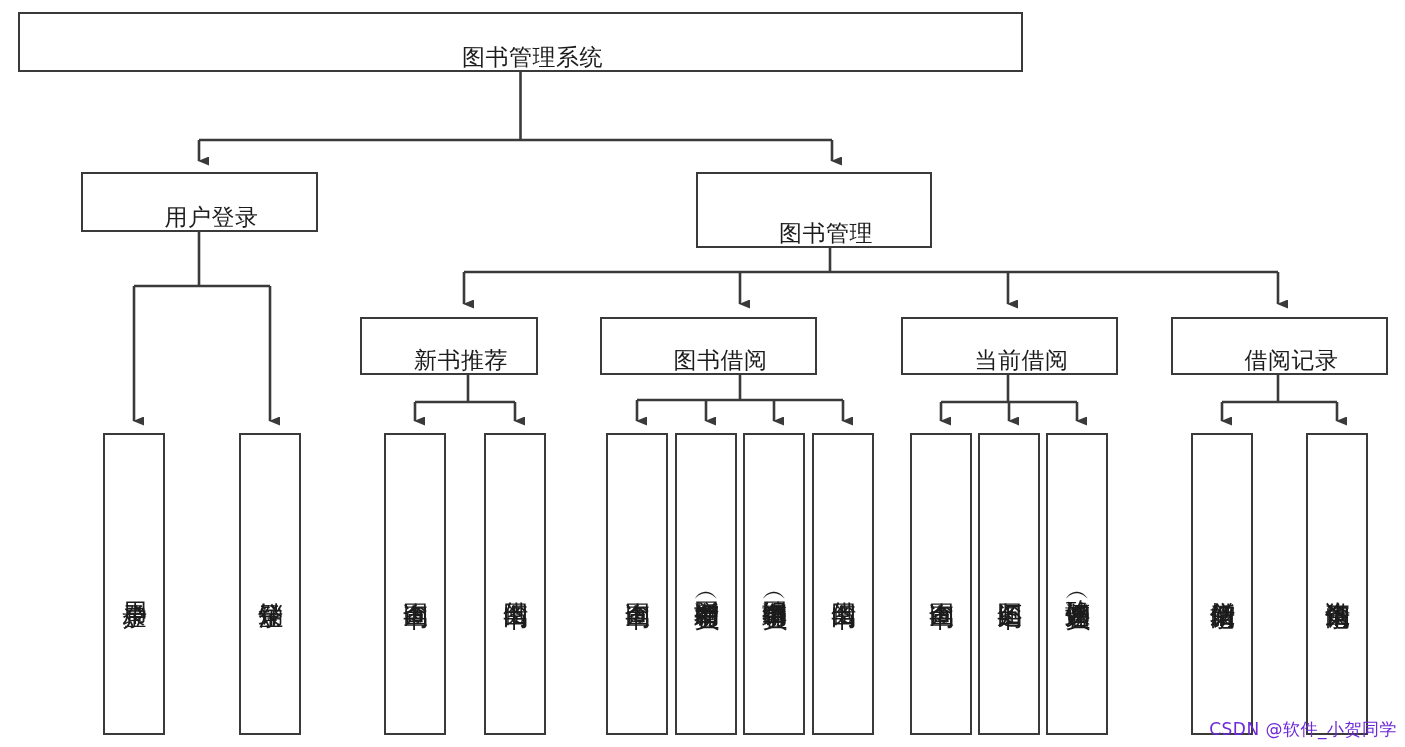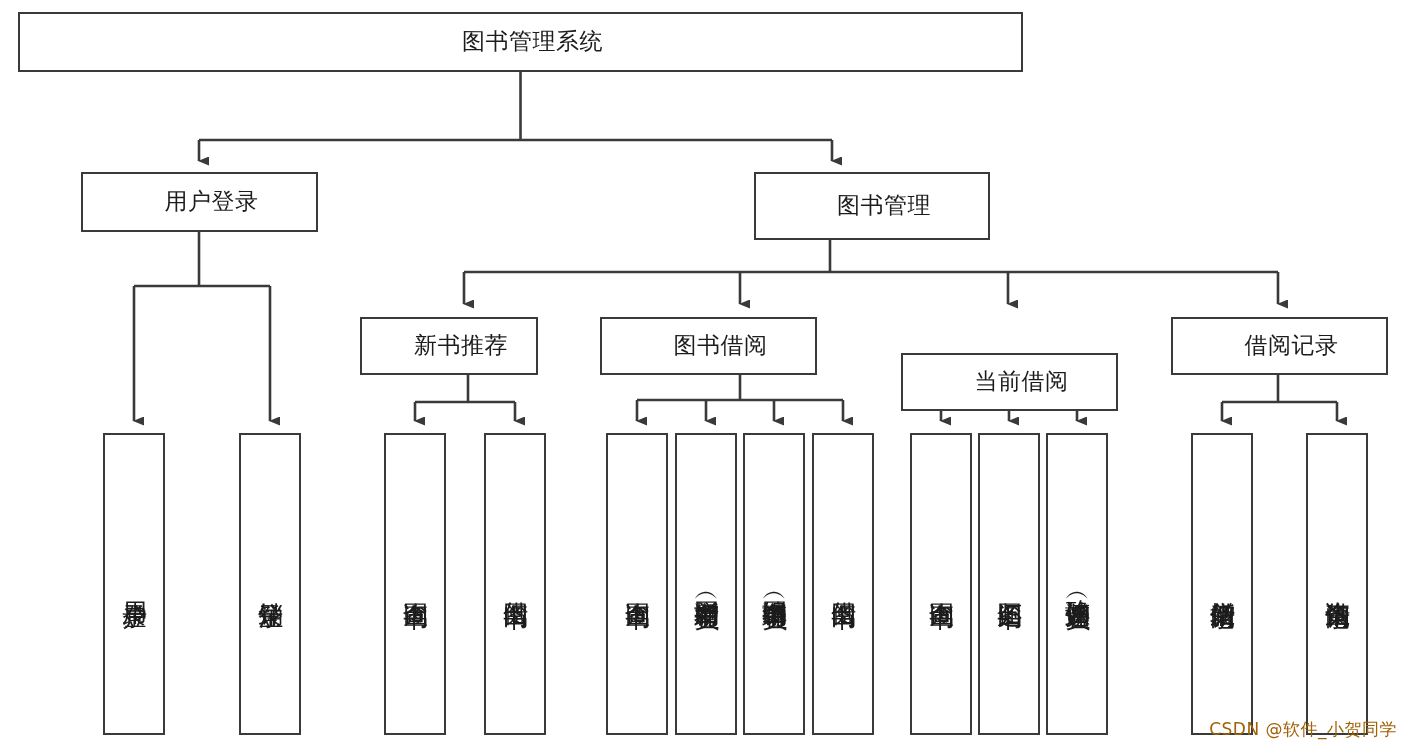--- a/index.html
+++ b/index.html
@@ -18,21 +18,21 @@
     position: relative;
     width: 1405px;
     height: 747px;
   }
   .node-box {
     position: absolute;
     box-sizing: border-box;
     background: #ffffff;
     border: 2.5px solid #3a3a3a;
     display: flex;
-    align-items: center;
+    align-items: flex-end;
     justify-content: center;
     color: #1c1c1c;
     padding-left: 24px;
   }
   .node-label-h {
     font-size: 23px;
     line-height: 1.1;
     letter-spacing: 0.5px;
     white-space: nowrap;
   }
@@ -61,21 +61,21 @@
     top: 0;
     width: 1405px;
     height: 747px;
     pointer-events: none;
   }
   .watermark {
     position: absolute;
     right: 8px;
     bottom: 6px;
     font-size: 17px;
-    color: #a16207;
+    color: #6d28d9;
     letter-spacing: 0.5px;
     white-space: nowrap;
   }
 </style>
 </head>
 <body>
 
 <div id="diagram-root">
 
   <svg class="connectors" viewBox="0 0 1405 747" xmlns="http://www.w3.org/2000/svg">
@@ -129,33 +129,33 @@
   </svg>
 
   <div class="node-box" style="left:18px; top:12px; width:1005px; height:60px;">
     <span class="node-label-h">图书管理系统</span>
   </div>
 
   <div class="node-box" style="left:81px; top:172px; width:237px; height:60px;">
     <span class="node-label-h">用户登录</span>
   </div>
 
-  <div class="node-box" style="left:754px; top:172px; width:236px; height:68px;">
+  <div class="node-box" style="left:696px; top:172px; width:236px; height:76px;">
     <span class="node-label-h">图书管理</span>
   </div>
 
   <div class="node-box" style="left:360px; top:317px; width:178px; height:58px;">
     <span class="node-label-h">新书推荐</span>
   </div>
 
   <div class="node-box" style="left:600px; top:317px; width:217px; height:58px;">
     <span class="node-label-h">图书借阅</span>
   </div>
 
-  <div class="node-box" style="left:901px; top:317px; width:217px; height:58px;margin-top:36px;">
+  <div class="node-box" style="left:901px; top:317px; width:217px; height:58px;">
     <span class="node-label-h">当前借阅</span>
   </div>
 
   <div class="node-box" style="left:1171px; top:317px; width:217px; height:58px;">
     <span class="node-label-h">借阅记录</span>
   </div>
 
   <div class="leaf-box" style="left:103px; top:433px; width:62px; height:302px;">
     <span class="node-label-v">用户登录</span>
   </div>

